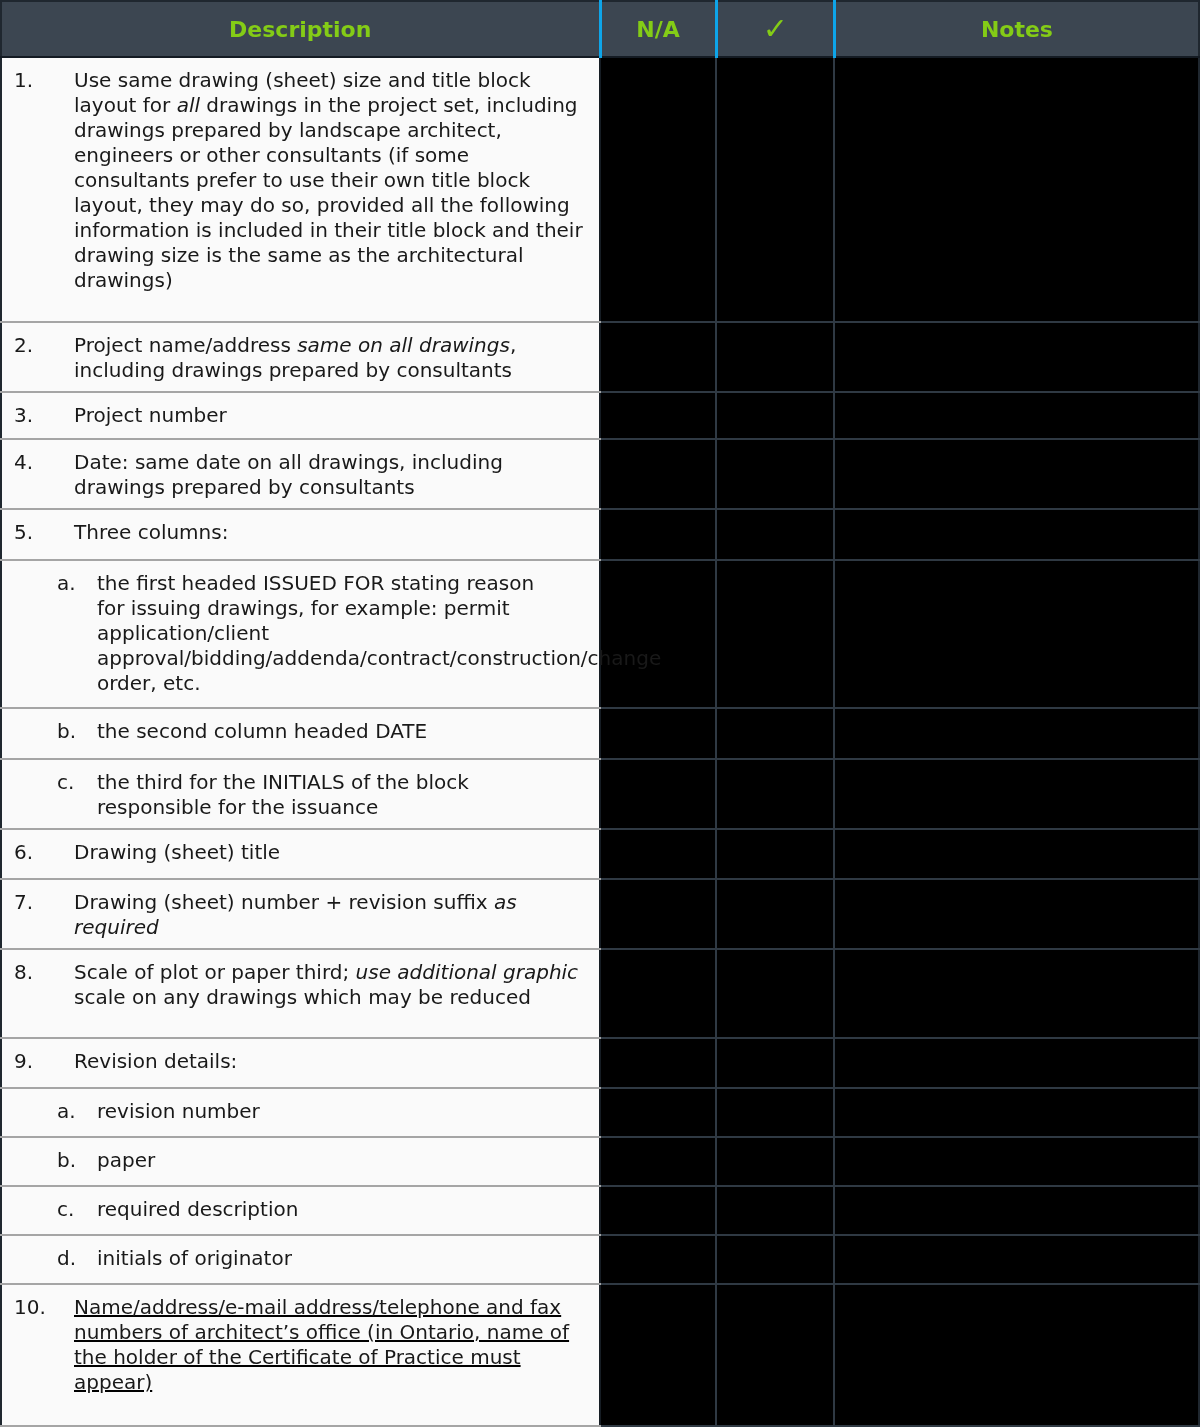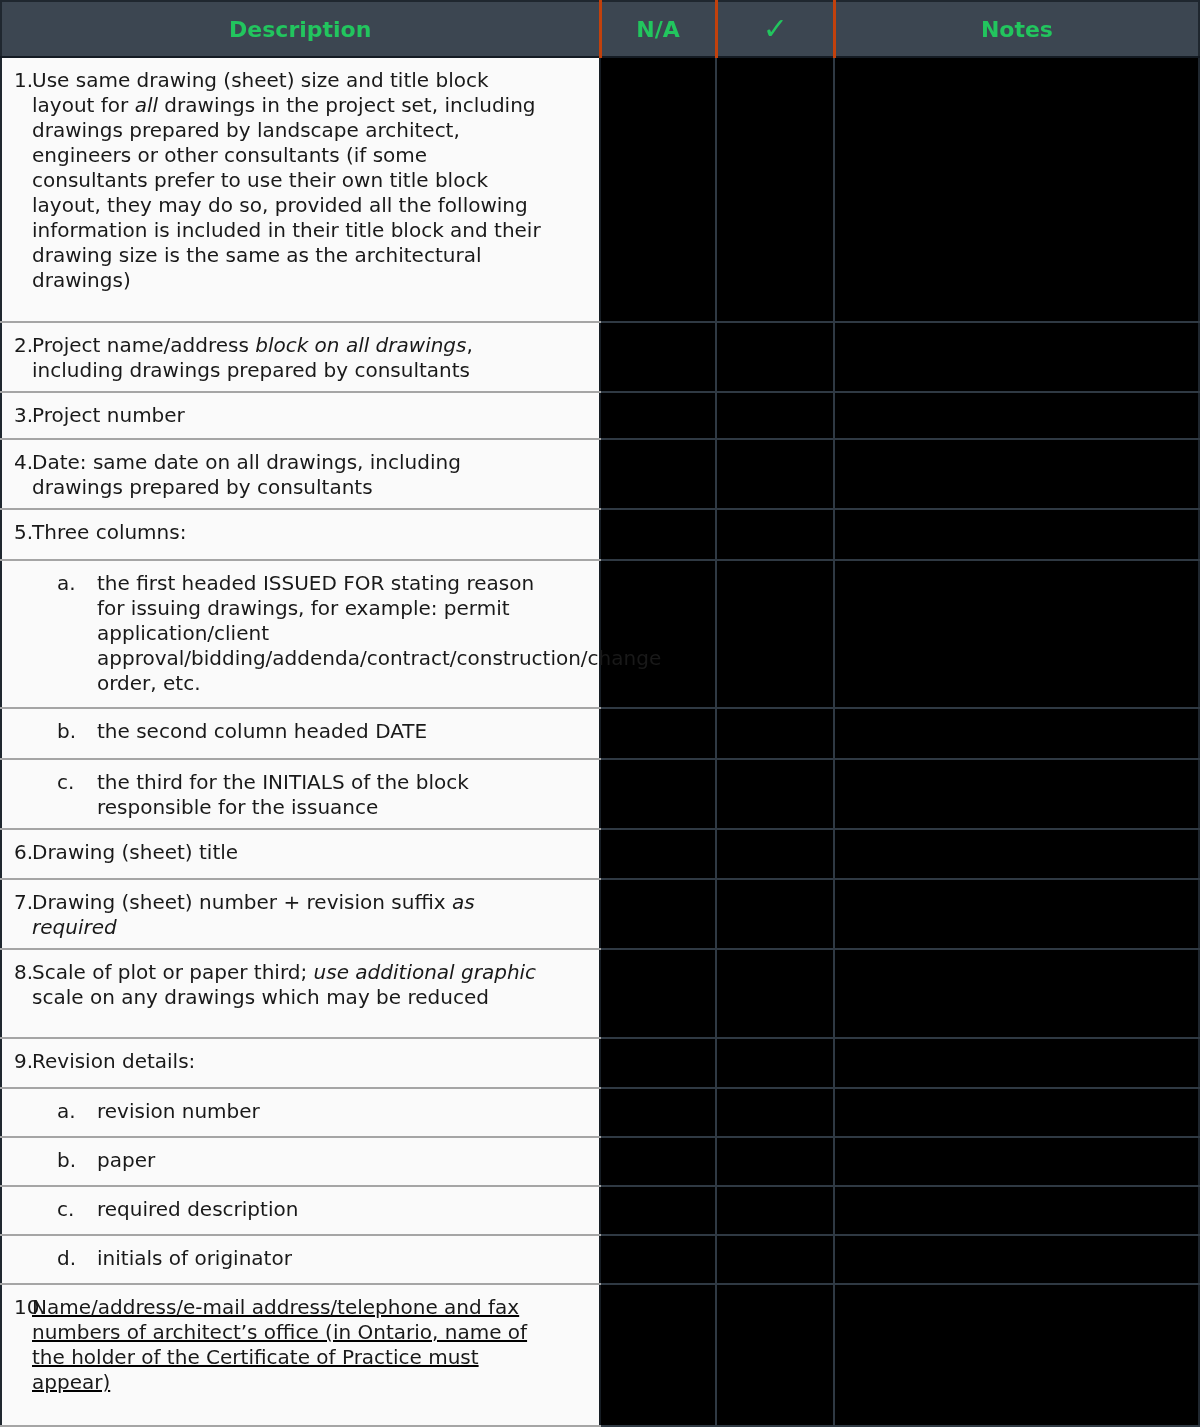--- a/index.html
+++ b/index.html
@@ -10,51 +10,51 @@
     table-layout:fixed;
     border:2px solid #1f272f;
   }
   col.c-desc{width:598px;}
   col.c-na{width:116px;}
   col.c-check{width:118px;}
   col.c-notes{width:364px;}
 
   thead th{
     background:#3c4651;
-    color:#22c55e;
+    color:#84cc16;
     font-weight:bold;
     font-size:22px;
     height:54px;
     text-align:center;
     vertical-align:middle;
     border-bottom:2px solid #141b23;
     padding:0;
   }
-  thead th.sep{border-left:3px solid #c2410c;margin-top:17px;}
+  thead th.sep{border-left:3px solid #0ea5e9;margin-top:17px;}
   thead th.th-check{font-size:30px;font-weight:normal;line-height:1;}
 
   tbody td{padding:0;vertical-align:top;}
   td.desc{
     background:#fafafa;
     border-bottom:2px solid #a5a5a5;
     border-right:2px solid #161d24;
     color:#191919;
     font-size:20px;
     line-height:25px;
     padding:10px 12px 8px 0;
   }
   td.dark{
     background:#000000;
     border-bottom:2px solid #2f3943;
   }
   td.vline{border-left:2px solid #2f3943;}
 
   .entry{position:relative;}
   .lvl1 .marker{position:absolute;left:12px;top:0;}
-  .lvl1 .text{display:block;margin-left:30px;max-width:510px;}
+  .lvl1 .text{display:block;margin-left:72px;max-width:510px;}
   .lvl2 .marker{position:absolute;left:55px;top:0;}
   .lvl2 .text{display:block;margin-left:95px;max-width:470px;}
   .text i{font-style:italic;}
 </style>
 </head>
 <body>
 
 <table class="checklist">
   <colgroup>
     <col class="c-desc">
@@ -79,21 +79,21 @@
           </div>
         </td>
         <td class="dark"></td>
         <td class="dark vline"></td>
         <td class="dark vline"></td>
       </tr>
       <tr style="height: 64px;">
         <td class="desc">
           <div class="entry lvl1">
             <span class="marker">2.</span>
-            <span class="text"><span>Project name/address </span><i>block on all drawings</i><span>, including drawings prepared by consultants</span></span>
+            <span class="text"><span>Project name/address </span><i>same on all drawings</i><span>, including drawings prepared by consultants</span></span>
           </div>
         </td>
         <td class="dark"></td>
         <td class="dark vline"></td>
         <td class="dark vline"></td>
       </tr>
       <tr style="height: 47px;">
         <td class="desc">
           <div class="entry lvl1">
             <span class="marker">3.</span>

